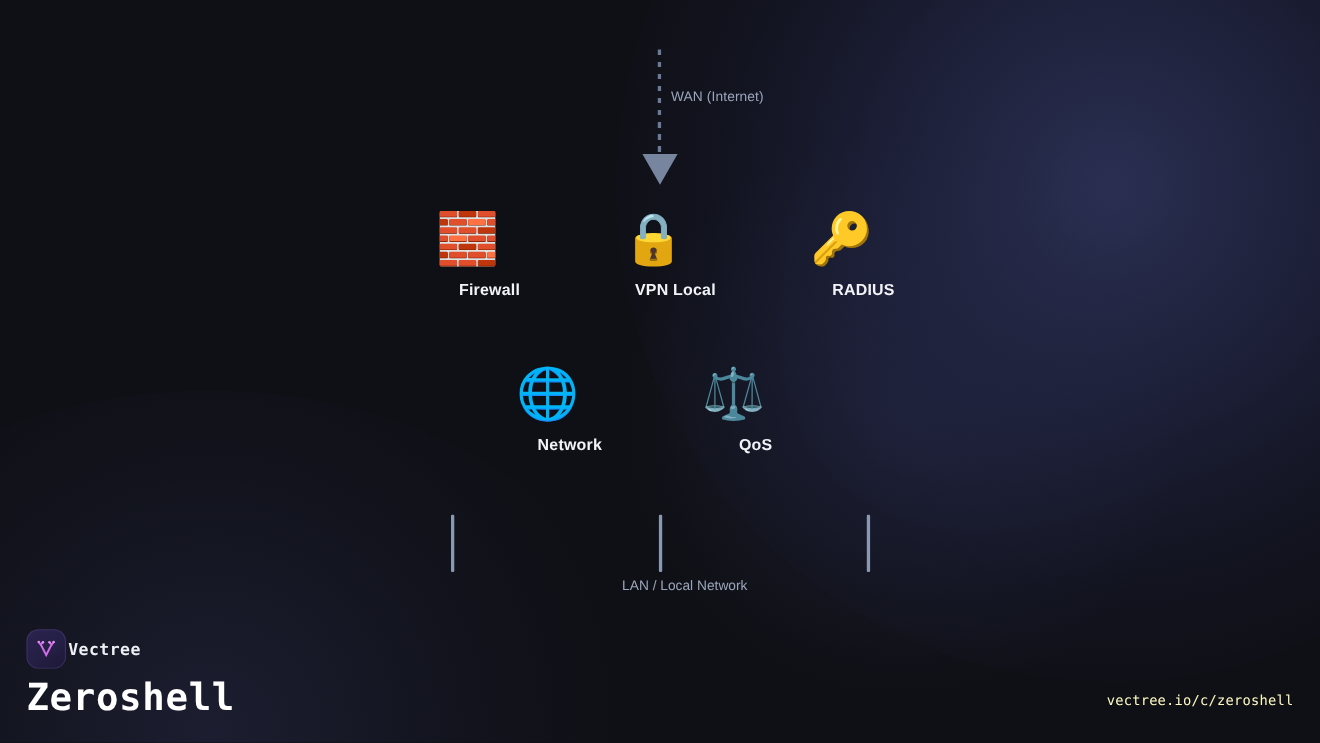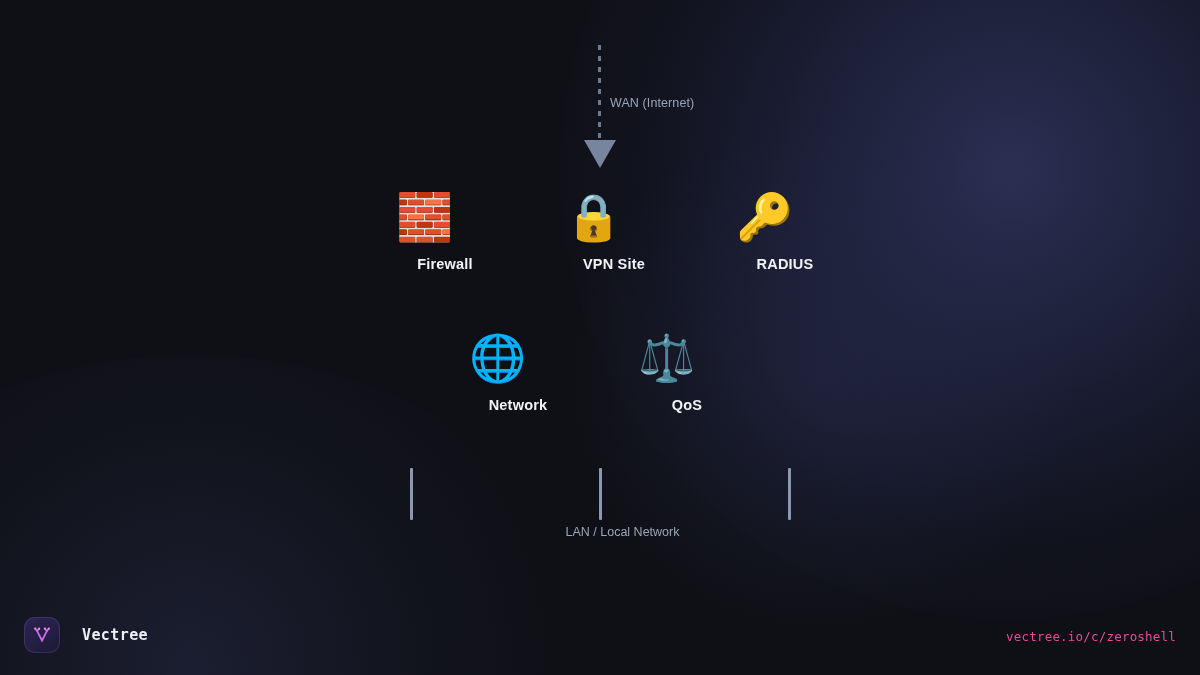--- a/index.html
+++ b/index.html
@@ -42,21 +42,21 @@
   .wan-arrow {
     position:absolute;
     left:584px; top:140px;
     width:0; height:0;
     border-left:16px solid transparent;
     border-right:16px solid transparent;
     border-top:28px solid #78859f;
   }
   .wan-label {
     position:absolute;
-    left:610px; top:96px;
+    left:610px; top:81px;
     font-size:12.5px;
     color:#9aa5bb;
     letter-spacing:.1px;
     white-space:nowrap;
   }
 
   
   .node {
     position:absolute;
     display:flex; flex-direction:column; align-items:center;
@@ -98,21 +98,21 @@
     left:0; right:0; top:525px;
     width:1245px;
     text-align:center;
     font-size:12.5px;
     color:#9aa5bb;
     white-space:nowrap;
   }
 
   
   #footer { position:absolute; left:24px; bottom:22px; }
-  .brand-row { display:flex; align-items:center; gap:22px; }
+  .brand-row { display:flex; align-items:center; gap:2px; }
   .brand-logo {
     width:36px; height:36px; border-radius:11px;
     background:linear-gradient(145deg,#2b2450 0%,#241f44 55%,#1d1937 100%);
     display:flex; align-items:center; justify-content:center;
     box-shadow:inset 0 0 0 1px rgba(150,110,210,0.22);
   }
   .brand-name {
     font-family:"DejaVu Sans Mono", monospace;
     font-size:15px; font-weight:bold;
     color:#eef0f5; letter-spacing:.4px;
@@ -120,21 +120,21 @@
   .page-title {
     margin-top:9px;
     font-family:"DejaVu Sans Mono", monospace;
     font-size:34px; font-weight:bold;
     color:#ffffff; letter-spacing:.6px; line-height:1.05;
   }
   #footer-url {
     position:absolute; right:24px; bottom:31px;
     font-family:"DejaVu Sans Mono", monospace;
     font-size:12.5px;
-    color:#ec4899; letter-spacing:.2px;
+    color:#fef9c3; letter-spacing:.2px;
   }
 </style>
 </head>
 <body>
 
 <div id="bg-glow-right"></div>
 <div id="bg-glow-mid"></div>
 <div id="bg-glow-bottom"></div>
 
 <div id="diagram">
@@ -143,21 +143,21 @@
   <div class="wan-arrow"></div>
   <div class="wan-label">WAN (Internet)</div>
 
   <div class="node" id="node-firewall">
     <div class="node-icon">🧱</div>
     <div class="node-label">Firewall</div>
   </div>
 
   <div class="node" id="node-vpnsite">
     <div class="node-icon">🔒</div>
-    <div class="node-label">VPN Site</div>
+    <div class="node-label">VPN Local</div>
   </div>
 
   <div class="node" id="node-radius">
     <div class="node-icon">🔑</div>
     <div class="node-label">RADIUS</div>
   </div>
 
   <div class="node" id="node-portal">
     <div class="node-icon">🌐</div>
     <div class="node-label">Network</div>
@@ -189,15 +189,16 @@
         <g fill="#e48bf5">
           <circle cx="4.6" cy="5.0" r="1.25"></circle>
           <circle cx="8.8" cy="5.2" r="1.25"></circle>
           <circle cx="19.4" cy="5.0" r="1.25"></circle>
           <circle cx="15.2" cy="5.2" r="1.25"></circle>
         </g>
       </svg>
     </div>
     <div class="brand-name">Vectree</div>
   </div>
+  <div class="page-title">Zeroshell</div>
 </div>
 
 <div id="footer-url">vectree.io/c/zeroshell</div>
 
 </body></html>

